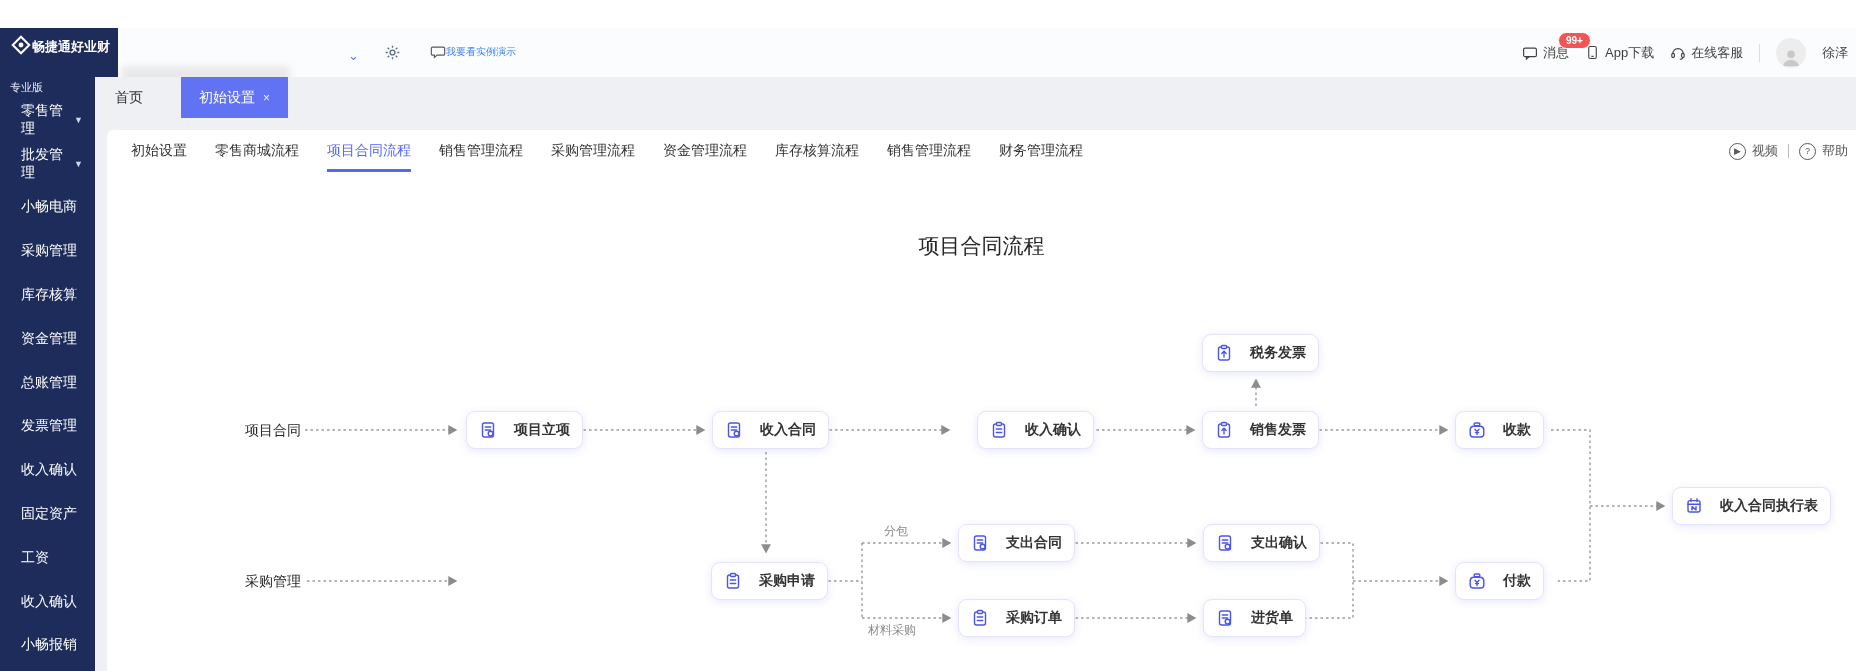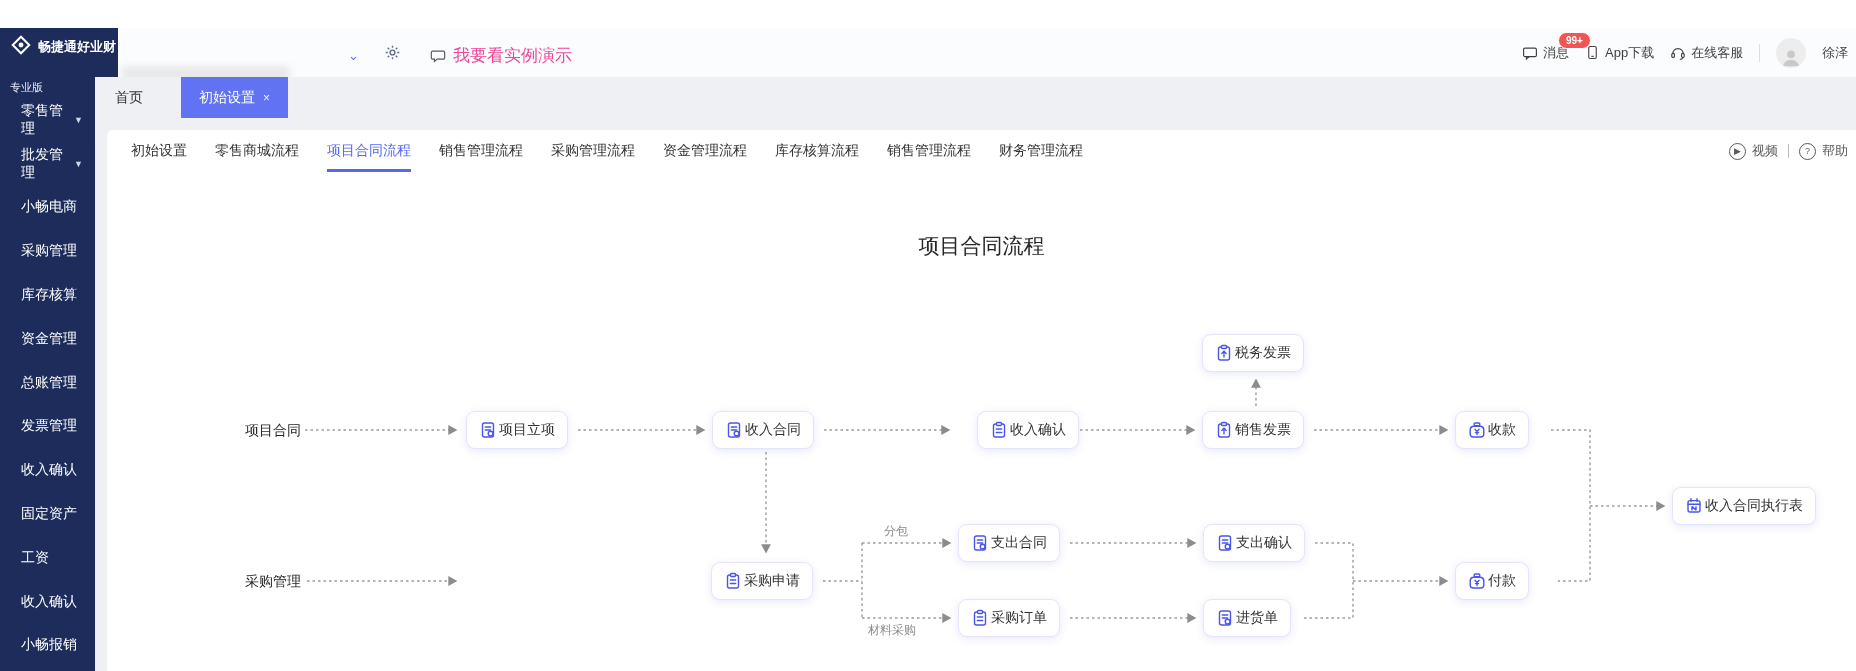--- a/index.html
+++ b/index.html
@@ -2,30 +2,30 @@
 <html><head>
 <meta charset="utf-8">
 <style>
   html,body{margin:0;padding:0;}
   body{width:1856px;height:671px;position:relative;overflow:hidden;background:#fff;
        font-family:"Liberation Sans","DejaVu Sans",sans-serif;color:#333;font-size:14px;}
   
   .topstrip{position:absolute;left:0;top:0;width:1856px;height:28px;background:#fff;}
   .header{position:absolute;left:0;top:28px;width:1856px;height:49px;background:#fbfcfd;border-bottom:1px solid #ececec;}
   .logo-block{position:absolute;left:0;top:28px;width:118px;height:49px;background:#1d2c5a;z-index:6;}
-  .logo-row{position:absolute;left:10px;top:6px;display:flex;align-items:center;gap:6px;}
+  .logo-row{position:absolute;left:10px;top:6px;display:flex;align-items:center;}
   .logo-title{color:#fff;font-size:13px;font-weight:bold;white-space:nowrap;}
   .logo-sub{position:absolute;left:10px;top:28px;color:#e8ecf7;font-size:11px;margin-top:24px;}
   .redact1{position:absolute;left:122px;top:38px;width:168px;height:20px;background:#e9e9eb;filter:blur(3px);border-radius:3px;}
   .redact2{position:absolute;left:150px;top:58px;width:118px;height:11px;background:#eceff2;filter:blur(3px);border-radius:3px;}
   .search-underline{position:absolute;left:122px;top:71px;width:250px;border-bottom:1px solid #d9d9d9;}
   .hicon{color:#5f6b84;display:inline-flex;align-items:center;}
   .chevron{position:absolute;left:348px;top:48px;color:#6676f2;font-size:13px;}
   .gear{position:absolute;left:384px;top:44px;}
-  .demo{position:absolute;left:430px;top:44px;display:flex;align-items:center;gap:7px;color:#ec4899;font-size:17px;}
+  .demo{position:absolute;left:430px;top:44px;display:flex;align-items:center;color:#3b82f6;font-size:10px;}
   .hdr-right{position:absolute;left:1522px;top:28px;height:49px;display:flex;align-items:center;gap:16px;white-space:nowrap;color:#404040;font-size:13px;z-index:5;}
   .hitem{display:flex;align-items:center;gap:5px;position:relative;cursor:pointer;}
   .badge{position:absolute;left:28px;top:-12px;background:#f25555;color:#fff;font-size:10px;line-height:15px;
          padding:0 7px;border-radius:9px;border:1px solid #fff;font-weight:bold;margin-left:8px;}
   .vdiv{width:1px;height:18px;background:#ddd;}
   .avatar{width:30px;height:30px;border-radius:50%;background:#ededed;display:flex;align-items:flex-end;justify-content:center;overflow:hidden;}
   .avatar svg{display:block;}
   
   .tabrow{position:absolute;left:95px;top:77px;width:1761px;height:41px;background:#eef0f4;display:flex;align-items:stretch;box-sizing:border-box;}
   .wtab{display:flex;align-items:center;justify-content:center;padding:0 20px;font-size:14px;color:#333;cursor:pointer;}
@@ -41,22 +41,22 @@
   .flowtabs{position:absolute;left:107px;top:130px;width:1749px;height:42px;display:flex;align-items:stretch;padding-left:24px;gap:28px;box-sizing:border-box;}
   .ftab{display:flex;align-items:center;font-size:14px;color:#333;cursor:pointer;border-bottom:3px solid transparent;padding-top:3px;}
   .ftab.active{color:#5468f0;border-bottom-color:#5468f0;}
   .tab-tools{position:absolute;right:8px;top:0;height:42px;display:flex;align-items:center;gap:6px;color:#595959;font-size:13px;}
   .circ{width:15px;height:15px;border:1px solid #595959;border-radius:50%;display:inline-flex;align-items:center;justify-content:center;font-size:9px;line-height:1;}
   .tool-div{width:1px;height:14px;background:#bbb;margin:0 4px;}
   .flow-title{position:absolute;left:107px;top:232px;width:1749px;text-align:center;font-size:21px;font-weight:500;color:#262626;}
   
   .connectors{position:absolute;left:0;top:0;z-index:1;pointer-events:none;}
   .node{position:absolute;height:38px;background:#fff;border:1px solid #e4e4f9;border-radius:9px;
-        box-shadow:0 2px 8px rgba(100,110,240,.16);display:flex;align-items:center;gap:2px;
-        padding:0 12px;box-sizing:border-box;font-size:14px;color:#333;z-index:2;cursor:pointer;white-space:nowrap;}
+        box-shadow:0 2px 8px rgba(100,110,240,.16);display:flex;align-items:center;gap:17px;
+        padding:0 12px;box-sizing:border-box;font-size:14px;color:#333;z-index:2;cursor:pointer;white-space:nowrap;font-weight:bold;}
   .nicon{width:18px;height:18px;flex:0 0 18px;stroke:#4a55e8;fill:none;stroke-width:1.4;stroke-linecap:round;stroke-linejoin:round;}
   .lane-label{position:absolute;font-size:14px;color:#262626;z-index:2;}
   .branch-label{position:absolute;font-size:12px;color:#8a8a8a;z-index:2;}
 </style>
 </head>
 <body>
 
 <svg width="0" height="0" style="position:absolute">
   <defs>
     <symbol id="sym-doc" viewBox="0 0 18 18">

